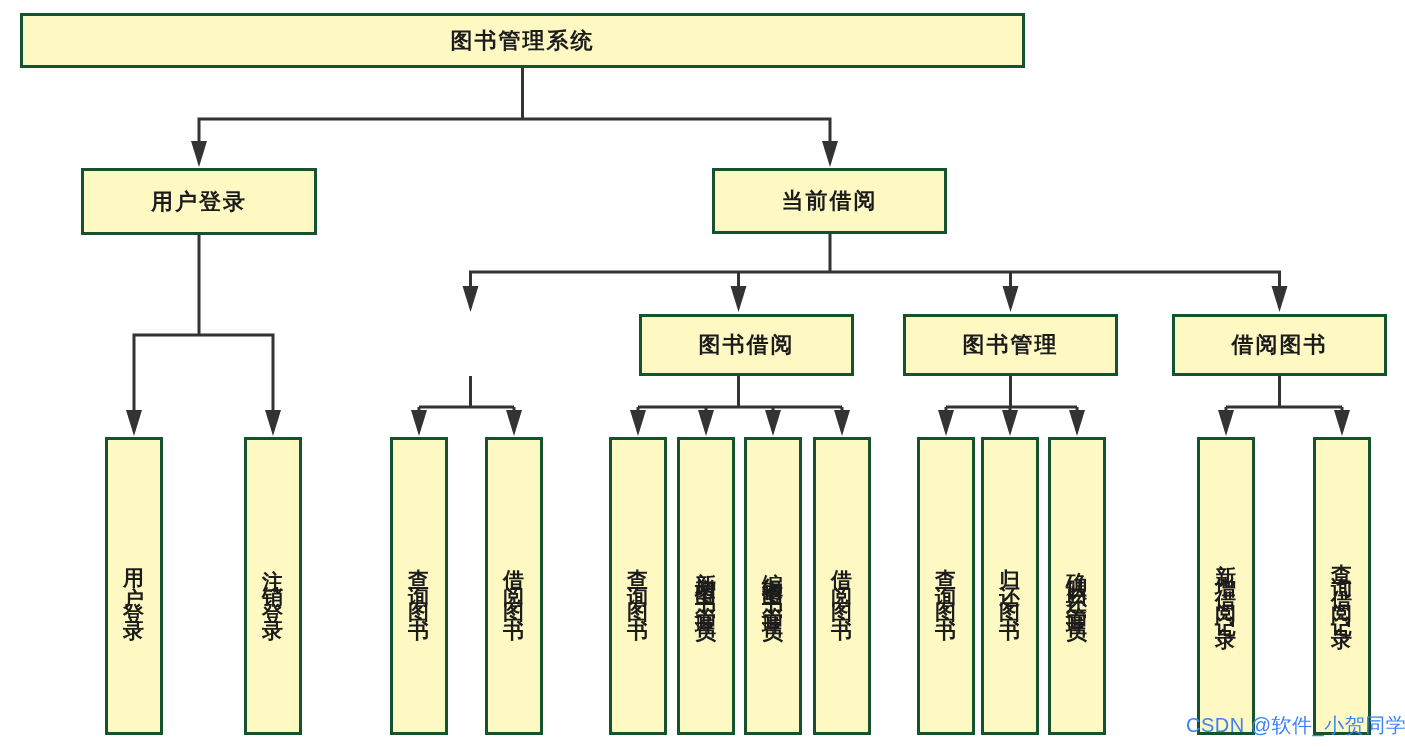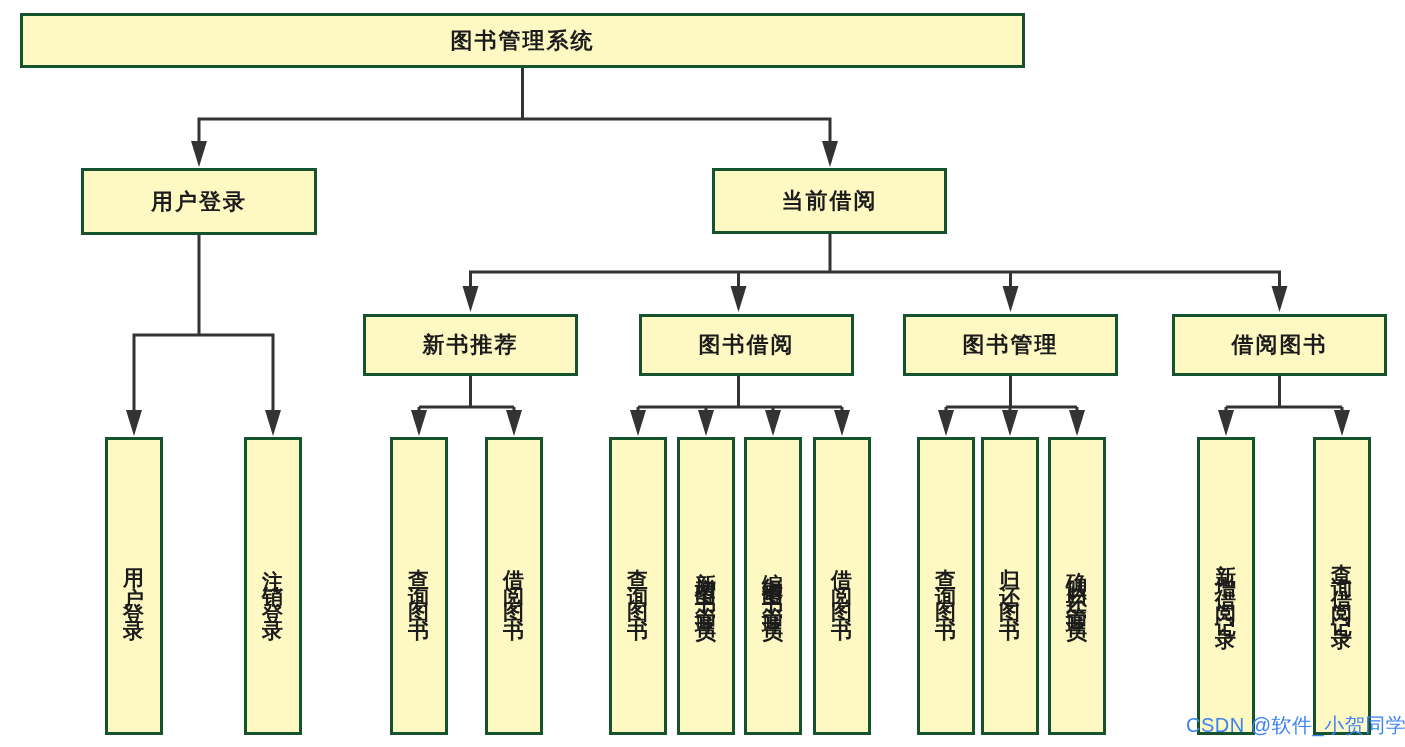--- a/index.html
+++ b/index.html
@@ -111,21 +111,20 @@
       <polygon points="1218,410 1234,410 1226,436"></polygon>
       <polygon points="1334,410 1350,410 1342,436"></polygon>
     </g>
   </svg>
 
   <div class="node node--h" style="left:20px; top:13px; width:1005px; height:55px;">图书管理系统</div>
 
   <div class="node node--h" style="left:81px; top:168px; width:236px; height:67px;">用户登录</div>
   <div class="node node--h" style="left:712px; top:168px; width:235px; height:66px;">当前借阅</div>
 
-  <div class="node node--h" style="left:363px; top:314px; width:215px; height:62px;">新书推荐</div>
   <div class="node node--h" style="left:631px; top:314px; width:215px; height:62px;margin-left:8px;">图书借阅</div>
   <div class="node node--h" style="left:903px; top:314px; width:215px; height:62px;">图书管理</div>
   <div class="node node--h" style="left:1172px; top:314px; width:215px; height:62px;">借阅图书</div>
 
   <div class="node leaf" style="left:105px;">用户登录</div>
   <div class="node leaf" style="left:244px;">注销登录</div>
 
   <div class="node leaf" style="left:390px;">查询图书</div>
   <div class="node leaf" style="left:485px;">借阅图书</div>
 

